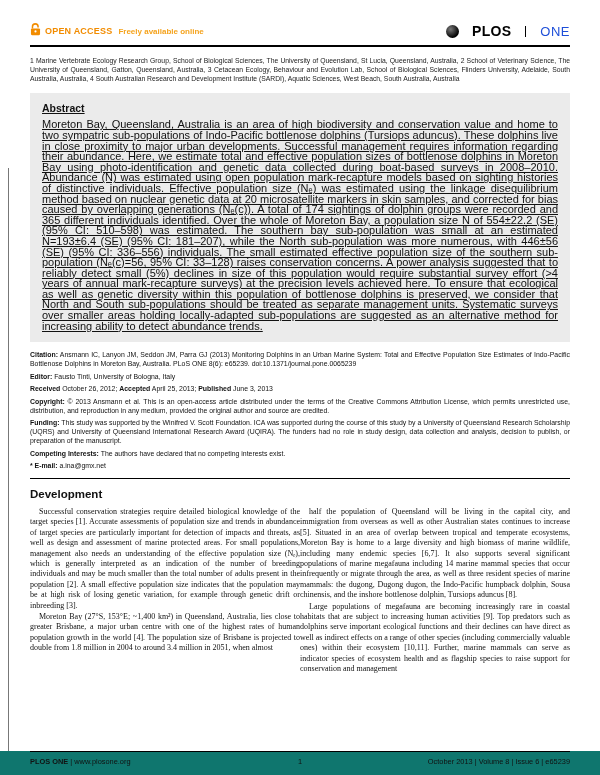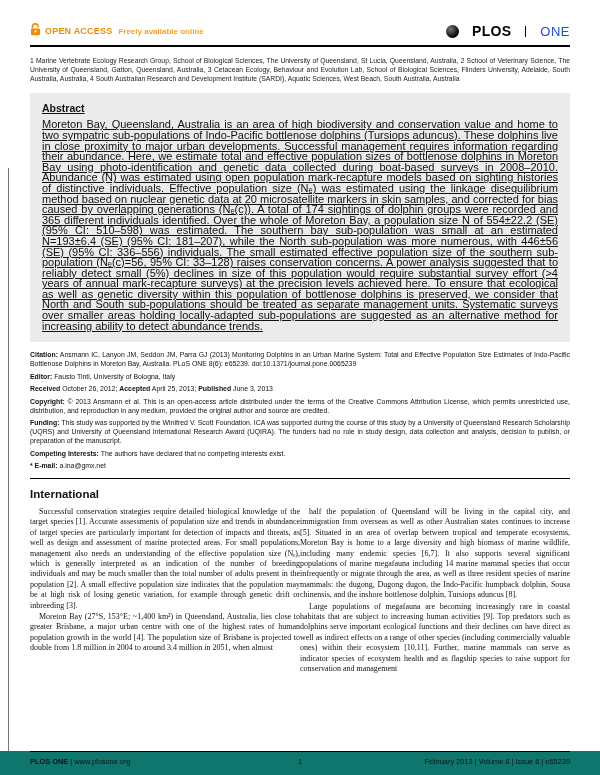--- a/index.html
+++ b/index.html
@@ -92,33 +92,33 @@
     <p><b>Received</b> <span>October 26, 2012;</span> <b>Accepted</b> <span>April 25, 2013;</span> <b>Published</b> <span>June 3, 2013</span></p>
     <p><b>Copyright:</b> <span>© 2013 Ansmann et al. This is an open-access article distributed under the terms of the Creative Commons Attribution License, which permits unrestricted use, distribution, and reproduction in any medium, provided the original author and source are credited.</span></p>
     <p><b>Funding:</b> <span>This study was supported by the Winifred V. Scott Foundation. ICA was supported during the course of this study by a University of Queensland Research Scholarship (UQRS) and University of Queensland International Research Award (UQIRA). The funders had no role in study design, data collection and analysis, decision to publish, or preparation of the manuscript.</span></p>
     <p><b>Competing Interests:</b> <span>The authors have declared that no competing interests exist.</span></p>
     <p><b>* E-mail:</b> <span>a.ina@gmx.net</span></p>
   </section>
 
   <hr class="rule-thin">
 
   <section class="intro">
-    <h3>International</h3>
+    <h3>Development</h3>
     <div class="cols">
       <div class="col">
           <p class="body-p">Successful conservation strategies require detailed biological knowledge of the target species [1]. Accurate assessments of population size and trends in abundance of target species are particularly important for detection of impacts and threats, as well as design and assessment of marine protected areas. For small populations, management also needs an understanding of the effective population size (Nₑ), which is generally interpreted as an indication of the number of breeding individuals and may be much smaller than the total number of adults present in the population [2]. A small effective population size indicates that the population may be at high risk of losing genetic variation, for example through genetic drift or inbreeding [3].</p>
           <p class="body-p">Moreton Bay (27°S, 153°E; ~1,400 km²) in Queensland, Australia, lies close to greater Brisbane, a major urban centre with one of the highest rates of human population growth in the world [4]. The population size of Brisbane is projected to double from 1.8 million in 2004 to around 3.4 million in 2051, when almost</p>
         </div>
       <div class="col">
           <p class="body-p">half the population of Queensland will be living in the capital city, and immigration from overseas as well as other Australian states continues to increase [5]. Situated in an area of overlap between tropical and temperate ecosystems, Moreton Bay is home to a large diversity and high biomass of marine wildlife, including many endemic species [6,7]. It also supports several significant populations of marine megafauna including 14 marine mammal species that occur infrequently or migrate through the area, as well as three resident species of marine mammals: the dugong, Dugong dugon, the Indo-Pacific humpback dolphin, Sousa chinensis, and the inshore bottlenose dolphin, Tursiops aduncus [8].</p>
           <p class="body-p">Large populations of megafauna are becoming increasingly rare in coastal habitats that are subject to increasing human activities [9]. Top predators such as dolphins serve important ecological functions and their declines can have direct as well as indirect effects on a range of other species (including commercially valuable ones) within their ecosystem [10,11]. Further, marine mammals can serve as indicator species of ecosystem health and as flagship species to raise support for conservation and management</p>
         </div>
     </div>
   </section>
 
   <footer class="footer">
     <div class="footer-inner">
       <span class="f-left"><span class="f-bold">PLOS ONE</span><span> | www.plosone.org</span></span>
       <span class="f-center">1</span>
-      <span class="f-right">February 2013 | Volume 8 | Issue 6 | e65239</span>
+      <span class="f-right">October 2013 | Volume 8 | Issue 6 | e65239</span>
     </div>
   </footer>
 </div>
 
 </body></html>

